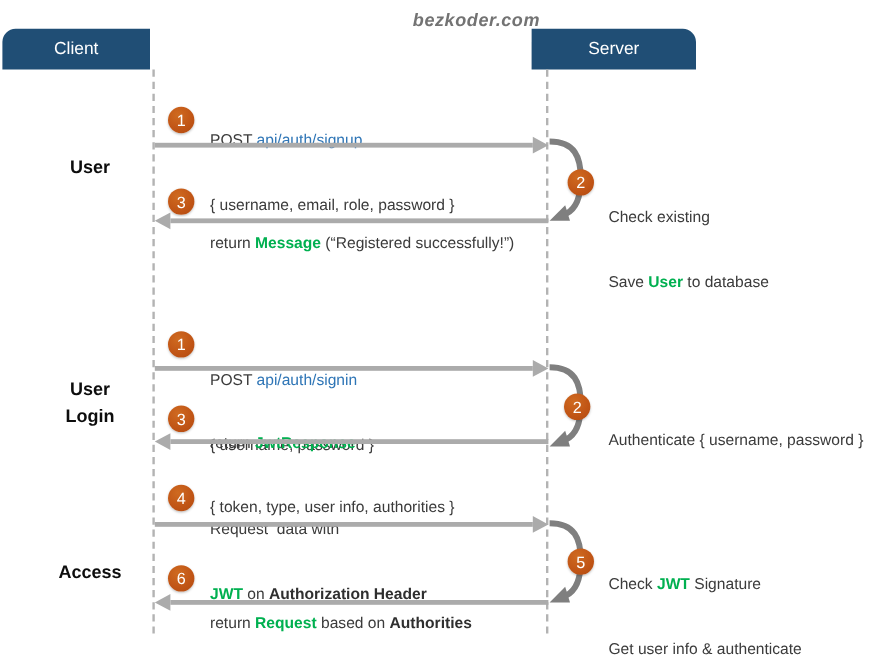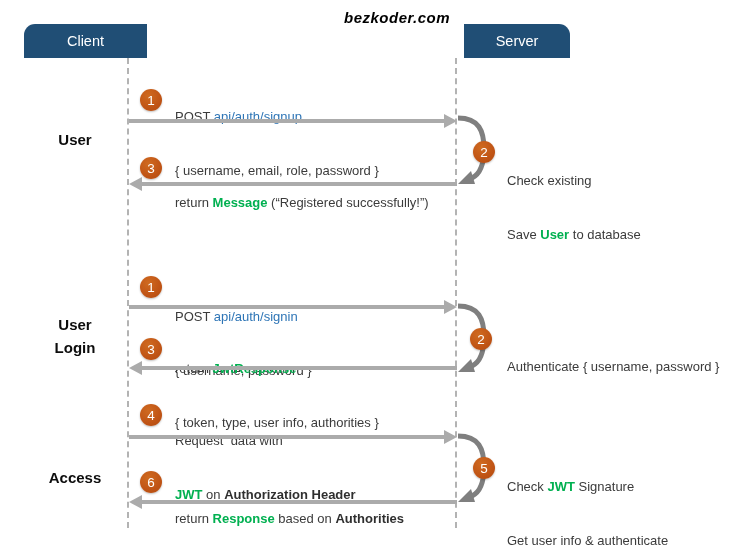--- a/index.html
+++ b/index.html
@@ -2,28 +2,28 @@
 <html style="--header-blue: #204E75; --step-orange: #C05415; --accent-green: #00B050; --link-blue: #2E75B6; --arrow-gray: #ABABAB; --loop-gray: #7F7F7F;"><head>
 <meta charset="utf-8">
 <style>
   html,body { margin:0; padding:0; background:#fff; }
   .stage {
     position:relative; width:734px; height:546px; background:#ffffff;
     font-family:"Liberation Sans","DejaVu Sans",sans-serif; overflow:hidden;
   }
   .watermark {
     position:absolute; left:344px; top:9px; font-size:15px; font-style:italic;
-    font-weight:bold; color:#000000; letter-spacing:.5px;
+    font-weight:bold; color:#737373; letter-spacing:.5px;
   }
   .actor-box {
     position:absolute; top:24px; height:34px; background:var(--header-blue,#204E75);
     color:#fff; font-size:14.5px; display:flex; align-items:center; justify-content:center;
   }
-  .actor-client { left:24px; width:123px; border-radius:11px 0 0 0; }
-  .actor-server { left:464px; width:106px; border-radius:0 11px 0 0; }
+  .actor-client { left:2px; width:123px; border-radius:11px 0 0 0; }
+  .actor-server { left:443px; width:137px; border-radius:0 11px 0 0; }
   .lifeline {
     position:absolute; top:58px; height:470px; width:0;
     border-left:2px dashed #b3b3b3;
   }
   .section-label {
     position:absolute; left:0; width:150px; text-align:center; font-weight:bold;
     font-size:15px; line-height:23px; color:#0d0d0d;
   }
   .msg {
     position:absolute; left:175px; font-size:13px; line-height:18px;
@@ -160,21 +160,21 @@
   <div class="step-circle" style="left:473px; top:457px">
       <span>5</span>
     </div>
   <div class="msg srv" style="top:442px">
     <div><span>Check </span><span class="g">JWT</span><span> Signature</span></div>
     <div>Get user info &amp; authenticate</div>
     
   </div>
 
   <div class="msg" style="top:474px">
-    <div><span>return </span><span class="g">Response</span><span> based on </span><span class="bd">Authorities</span></div>
+    <div><span>return </span><span class="g">Request</span><span> based on </span><span class="bd">Authorities</span></div>
   </div>
   <div class="step-circle" style="left:140px; top:471px">
       <span>6</span>
     </div>
   <div class="head-l" style="left:129px; top:495px"></div>
   <div class="bar" style="left:142px; top:500px; width:315px"></div>
 
 </div>
 
 </body></html>

